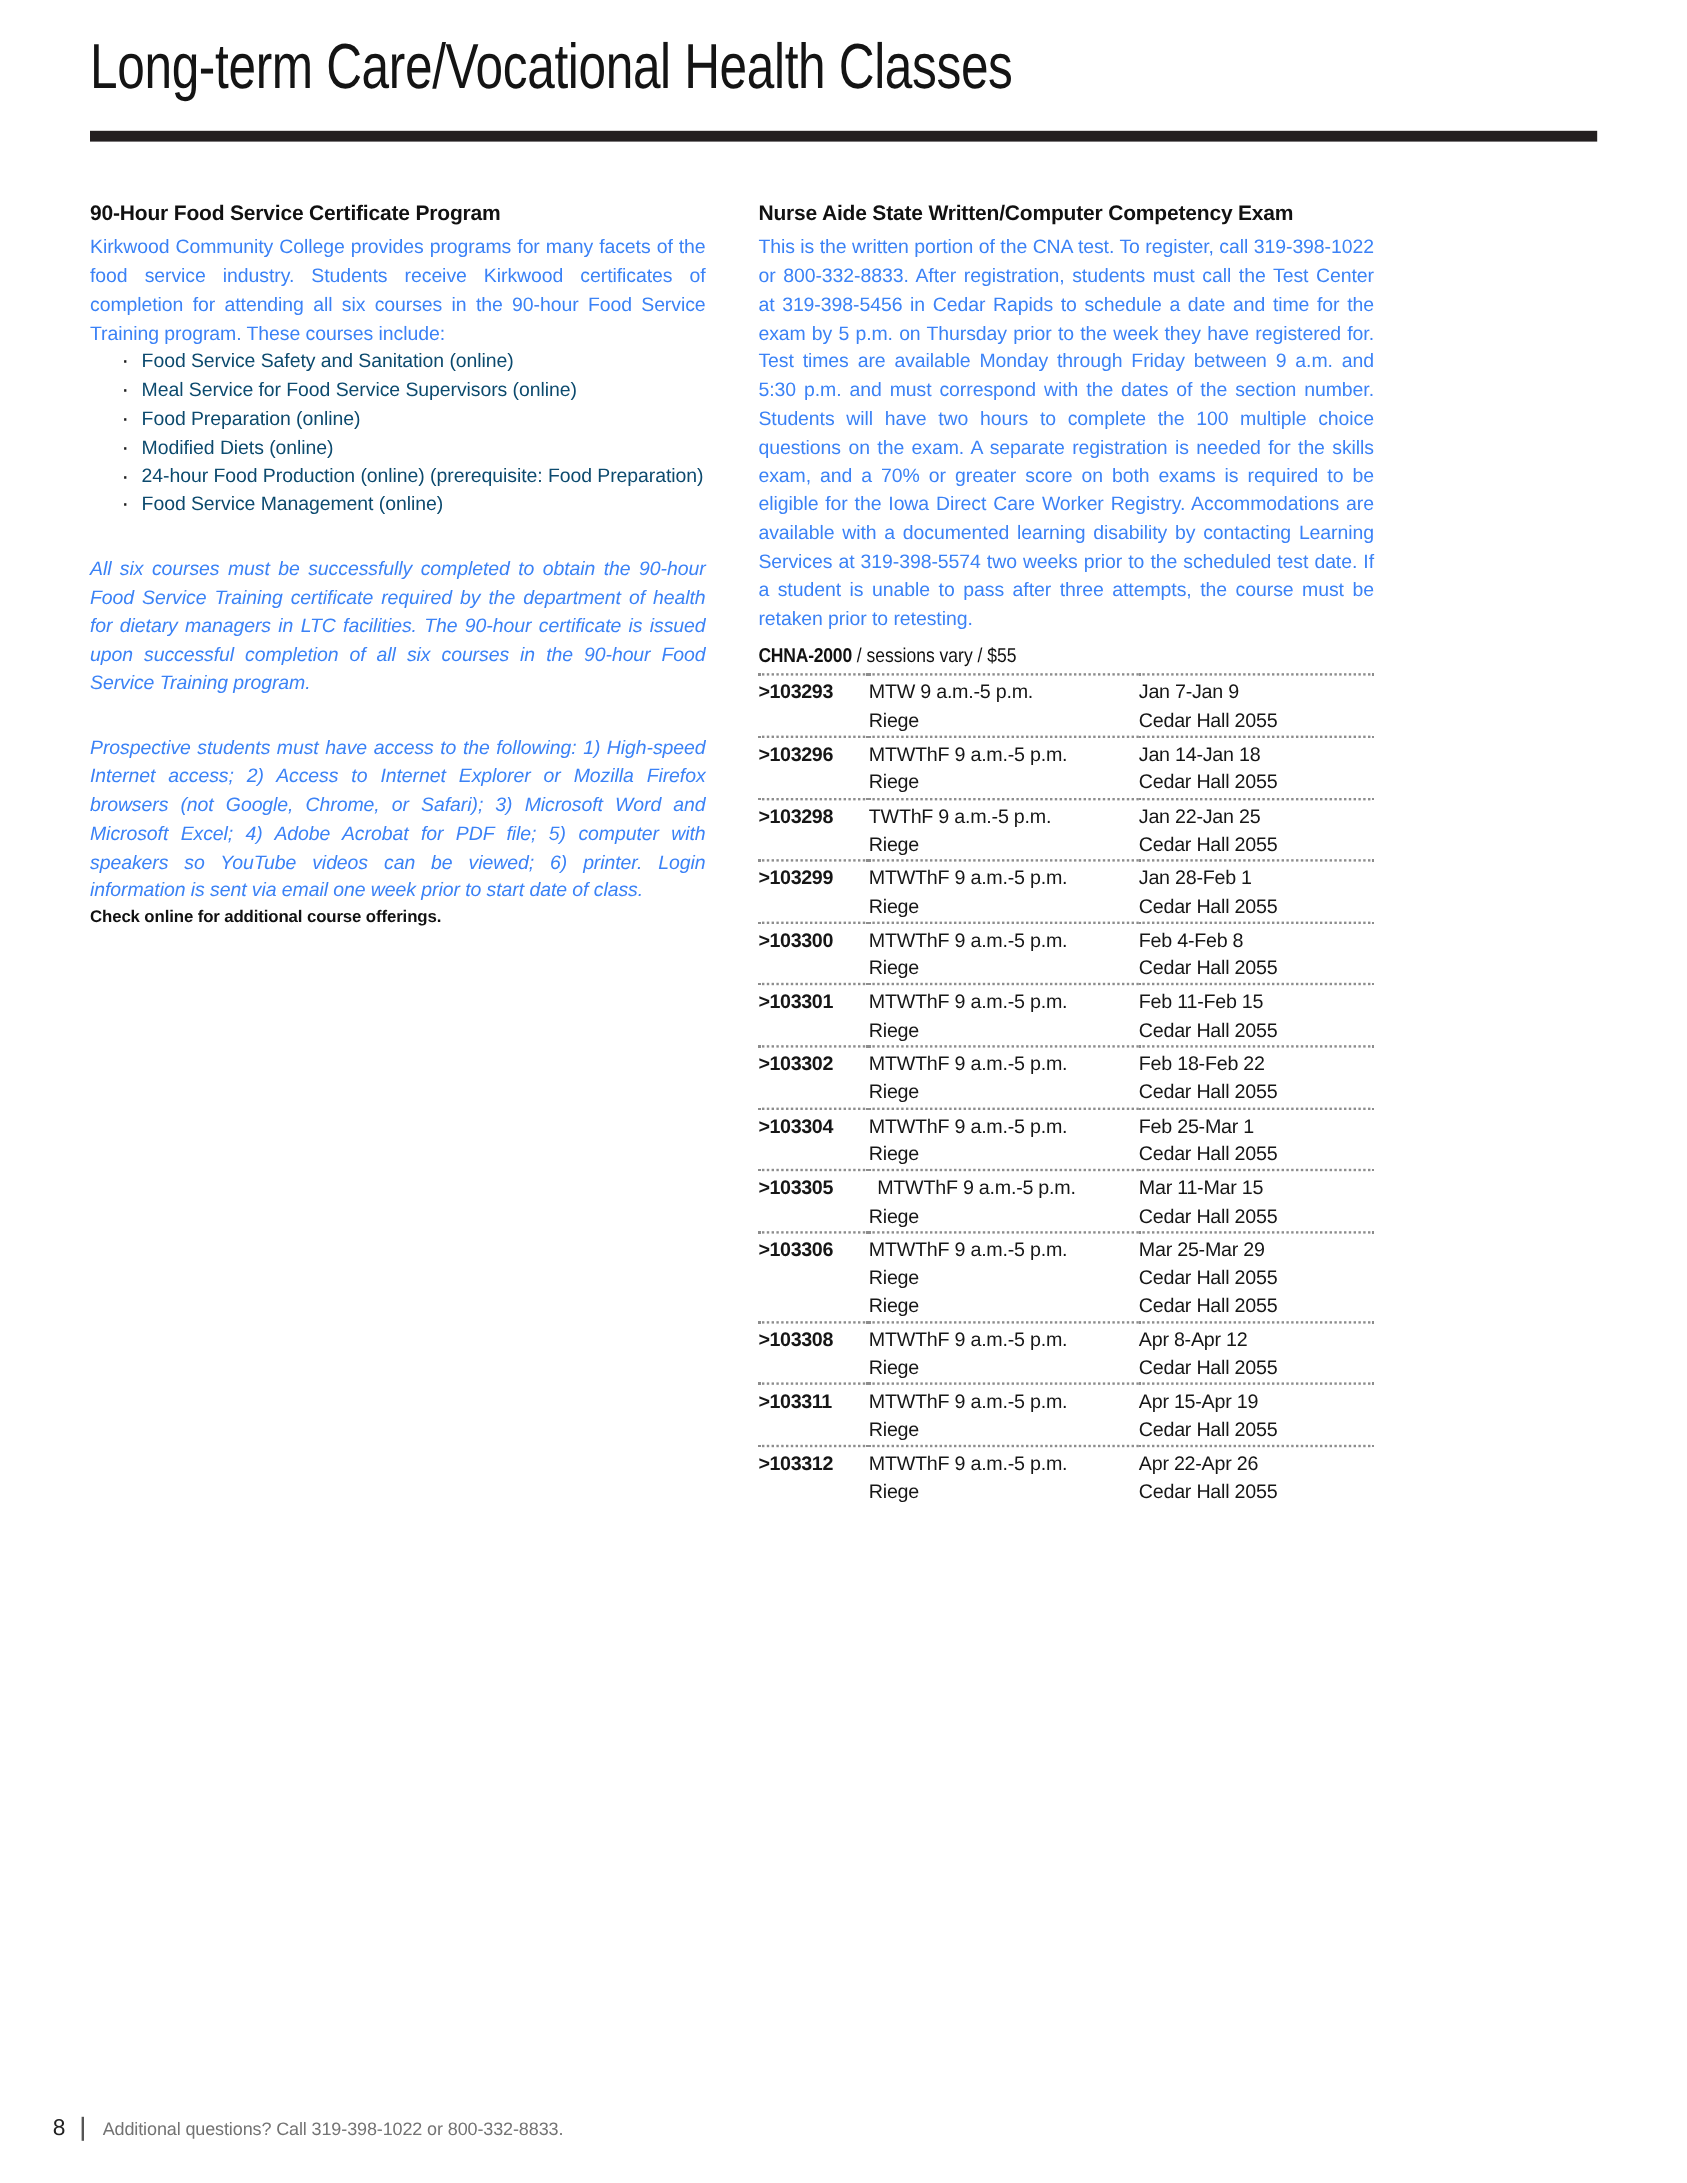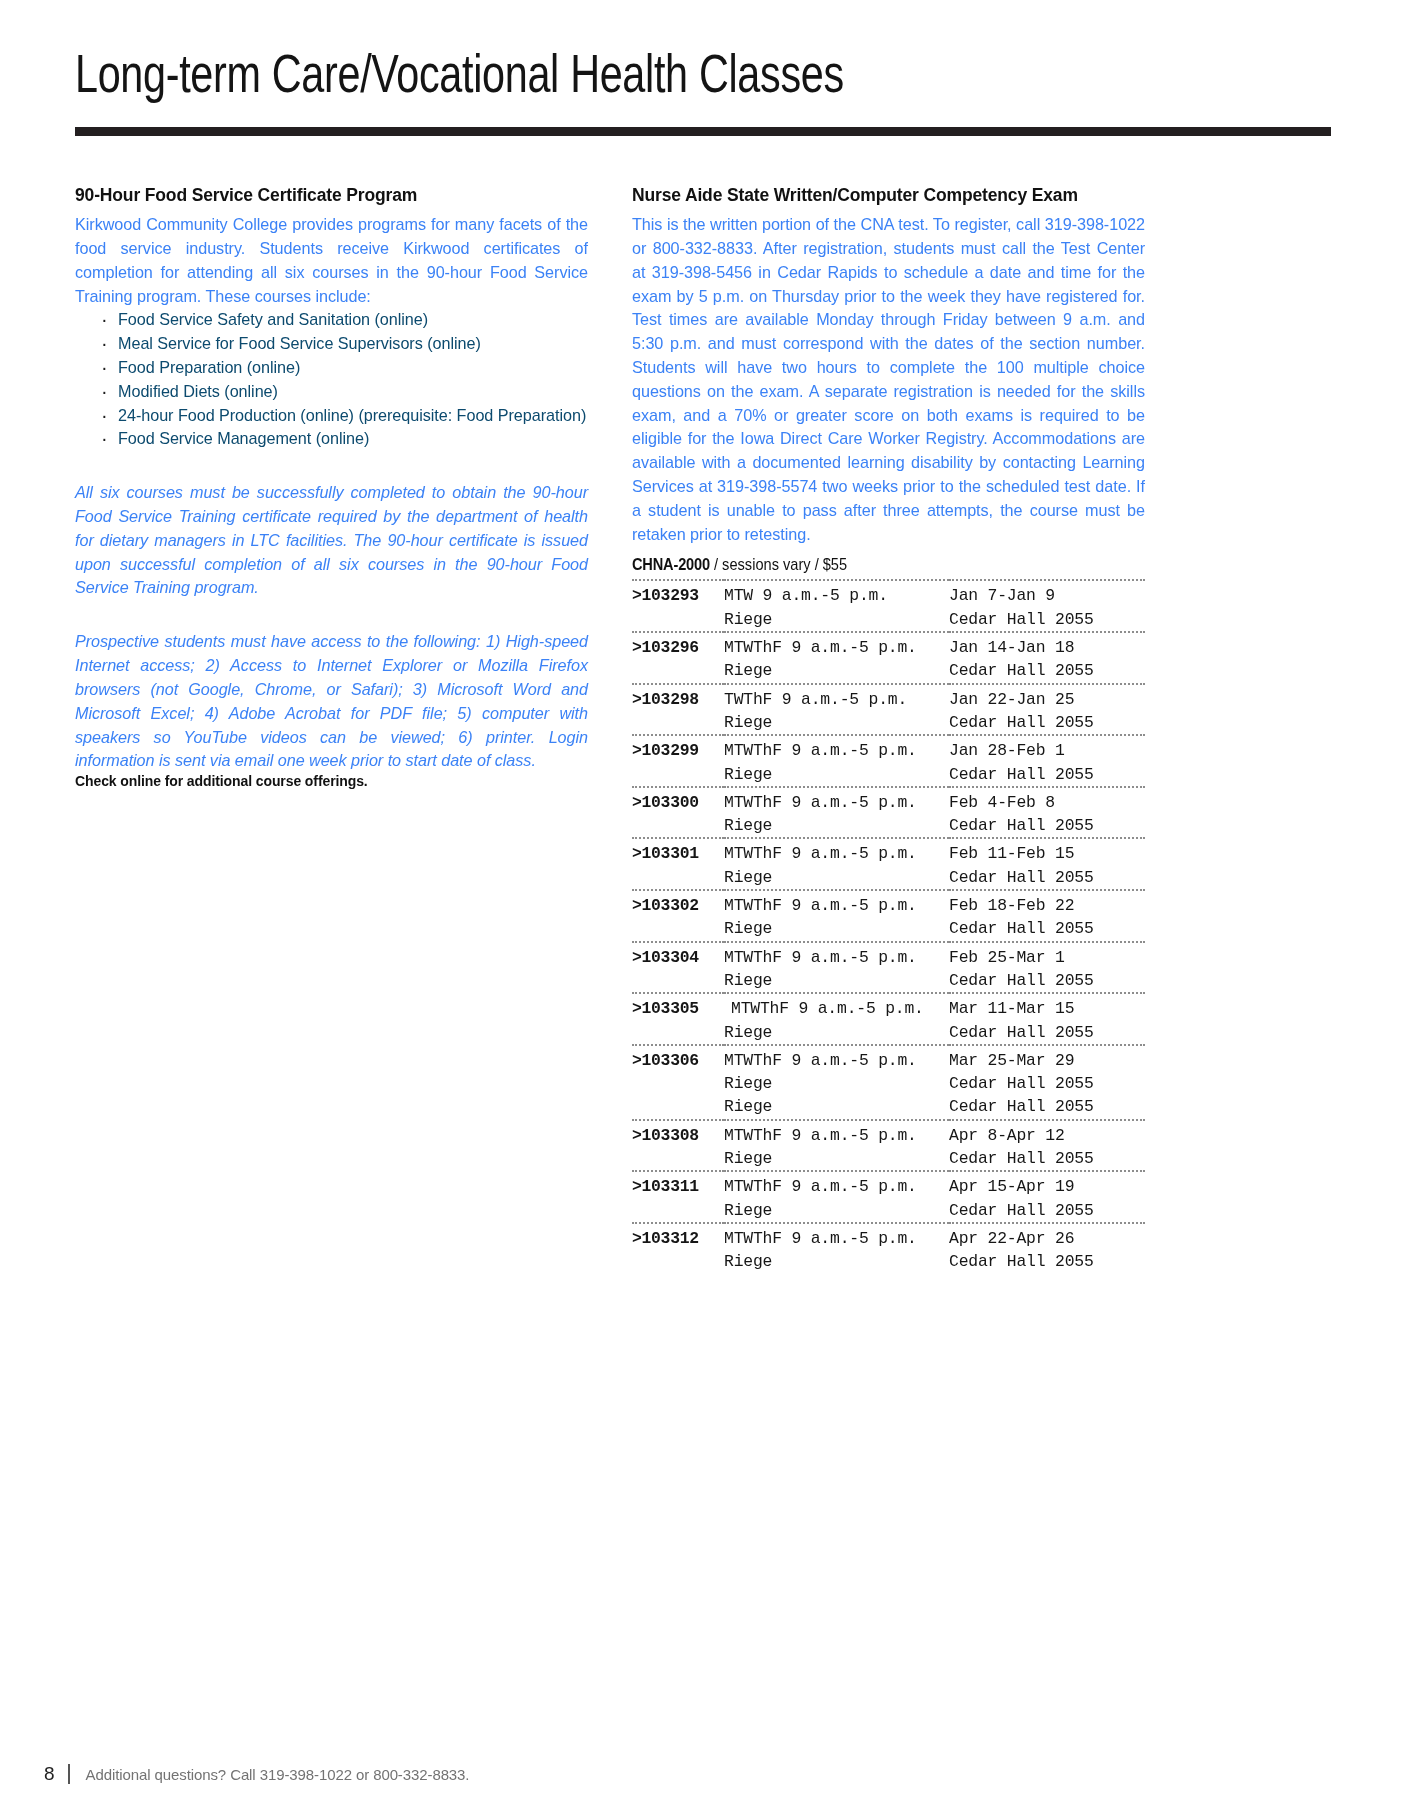--- a/index.html
+++ b/index.html
@@ -20,21 +20,21 @@
   .page {
     position: relative;
     width: 1406px;
     height: 1819px;
     box-sizing: border-box;
     padding: 0 75px;
   }
 
   
   .masthead {
-    padding-top: 46px;
+    padding-top: 28px;
   }
   .page-title {
     font-family: "Liberation Sans Narrow", "Liberation Sans", sans-serif;
     font-size: 53px;
     line-height: 1.04;
     font-weight: 400;
     letter-spacing: -0.4px;
     color: #141414;
     transform: scaleX(0.78);
     transform-origin: left center;
@@ -127,21 +127,21 @@
     letter-spacing: -0.2px;
   }
   .course-line .meta {
     font-weight: normal;
   }
 
   table.sections {
     width: 100%;
     border-collapse: collapse;
     margin-top: 4px;
-    font-family: Liberation Mono, monospace;
+    font-family: Liberation Sans, sans-serif;
   }
   table.sections tr.sec-top td {
     border-top: 2px dotted #8d8d8d;
     padding-top: 3px;
   }
   table.sections td {
     font-size: 16.4px;
     line-height: 1.42;
     color: #161616;
     vertical-align: top;

